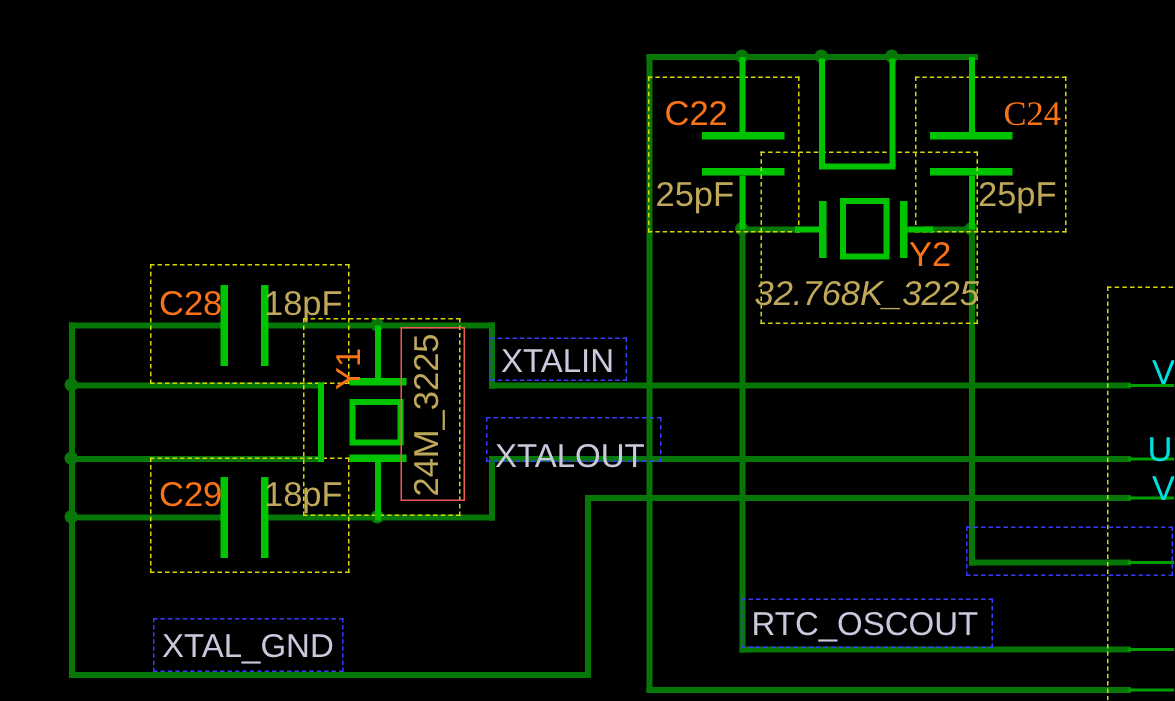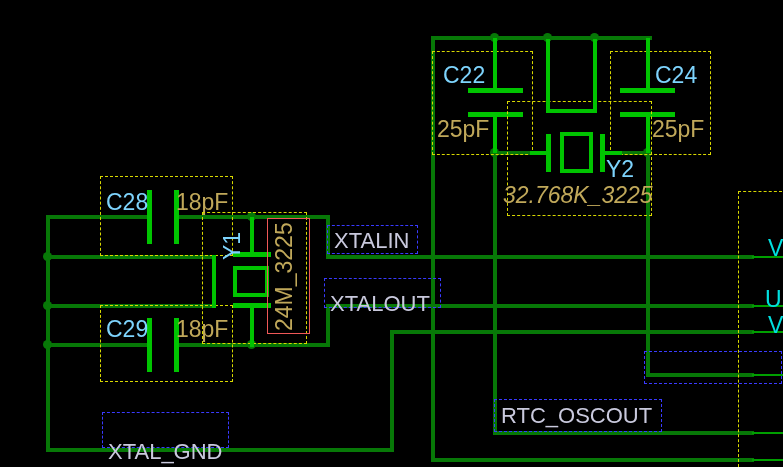--- a/index.html
+++ b/index.html
@@ -8,21 +8,21 @@
   .w   {position:absolute;background:#077807;}            
   .b   {position:absolute;background:#00c400;}            
   .rect{position:absolute;border:4px solid #00c400;background:transparent;box-sizing:border-box;}
   .dot {position:absolute;width:9px;height:9px;border-radius:50%;background:#077807;}
   .pin {position:absolute;height:2px;background:#009f00;} 
   .ybox{position:absolute;border:1px dashed #d8d800;box-sizing:border-box;}
   .bbox{position:absolute;border:1px dashed #3a3aff;box-sizing:border-box;}
   .rbox{position:absolute;border:1px solid #f05858;box-sizing:border-box;}
   .icbody{position:absolute;border-left:1px dashed #d8d800;border-top:1px dashed #d8d800;box-sizing:border-box;}
   .txt {position:absolute;font-size:23px;line-height:1;white-space:nowrap;}
-  .ref {color:#7dd3fc;}
+  .ref {color:#f97316;}
   .val {color:#c0a85a;}
   .net {color:#c9c9dd;font-size:22px;}
   .pname{color:#00e0e0;}
   .vtxt{writing-mode:vertical-rl;transform:rotate(180deg);}
 </style>
 </head>
 <body>
 
 <div id="canvas">
 
@@ -90,21 +90,21 @@
   <div class="b" style="left:468px;top:112px;width:55px;height:5px;"></div>
   <div class="b" style="left:493px;top:117px;width:4px;height:36px;"></div>
   <div class="txt ref" style="left:443px;top:64px;">C22</div>
   <div class="txt val" style="left:437px;top:118px;">25pF</div>
 
   <div class="ybox" style="left:610px;top:51px;width:101px;height:104px;"></div>
   <div class="b" style="left:646px;top:38px;width:4px;height:50px;"></div>
   <div class="b" style="left:620px;top:88px;width:55px;height:5px;"></div>
   <div class="b" style="left:620px;top:112px;width:55px;height:5px;"></div>
   <div class="b" style="left:646px;top:117px;width:4px;height:36px;"></div>
-  <div class="txt ref" style="left:655px;top:64px;">C24</div>
+  <div class="txt ref" style="left:669px;top:64px;font-family:Liberation Serif, serif;">C24</div>
   <div class="txt val" style="left:652px;top:118px;">25pF</div>
 
   <div class="ybox" style="left:507px;top:101px;width:145px;height:115px;"></div>
   <div class="b" style="left:546px;top:39px;width:4px;height:72px;"></div>
   <div class="b" style="left:593px;top:39px;width:4px;height:72px;"></div>
   <div class="b" style="left:546px;top:109px;width:51px;height:4px;"></div>
   <div class="b" style="left:530px;top:151px;width:18px;height:4px;"></div>
   <div class="b" style="left:546px;top:134px;width:5px;height:38px;"></div>
   <div class="rect" style="left:560px;top:132px;width:33px;height:41px;"></div>
   <div class="b" style="left:600px;top:134px;width:5px;height:38px;"></div>
@@ -112,21 +112,21 @@
   <div class="txt ref" style="left:606px;top:158px;">Y2</div>
   <div class="txt val" style="left:503px;top:184px;font-style:italic;">32.768K_3225</div>
 
   <div class="bbox" style="left:327px;top:225px;width:91px;height:29px;"></div>
   <div class="txt net" style="left:334px;top:230px;">XTALIN</div>
 
   <div class="bbox" style="left:324px;top:278px;width:117px;height:30px;"></div>
   <div class="txt net" style="left:330px;top:293px;">XTALOUT</div>
 
   <div class="bbox" style="left:102px;top:412px;width:127px;height:36px;"></div>
-  <div class="txt net" style="left:108px;top:420px;margin-top:21px;">XTAL_GND</div>
+  <div class="txt net" style="left:108px;top:420px;">XTAL_GND</div>
 
   <div class="bbox" style="left:644px;top:351px;width:138px;height:33px;"></div>
 
   <div class="bbox" style="left:494px;top:399px;width:168px;height:33px;"></div>
   <div class="txt net" style="left:501px;top:405px;">RTC_OSCOUT</div>
 
   <div class="icbody" style="left:738px;top:191px;width:44px;height:276px;"></div>
   <div class="pin" style="left:752px;top:256px;width:31px;"></div>
   <div class="pin" style="left:752px;top:305px;width:31px;"></div>
   <div class="pin" style="left:752px;top:331px;width:31px;"></div>

